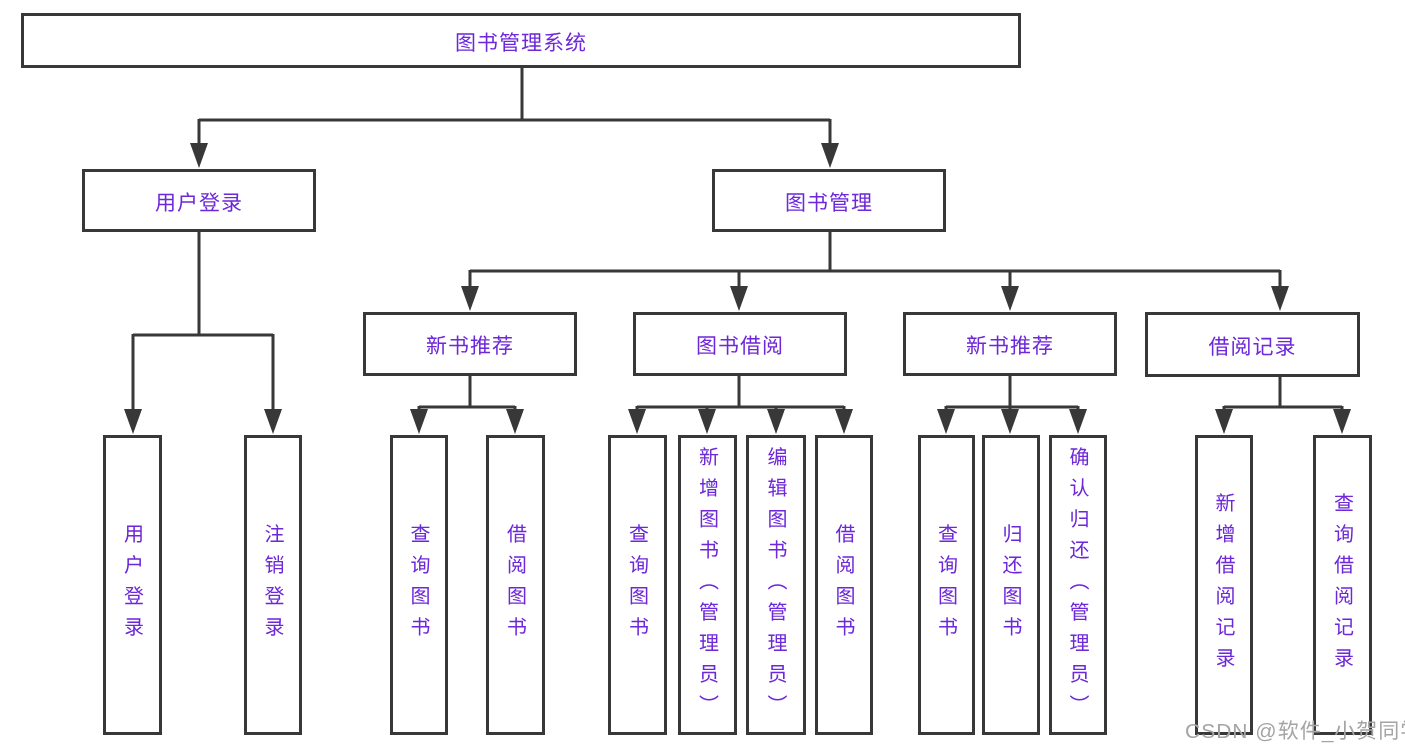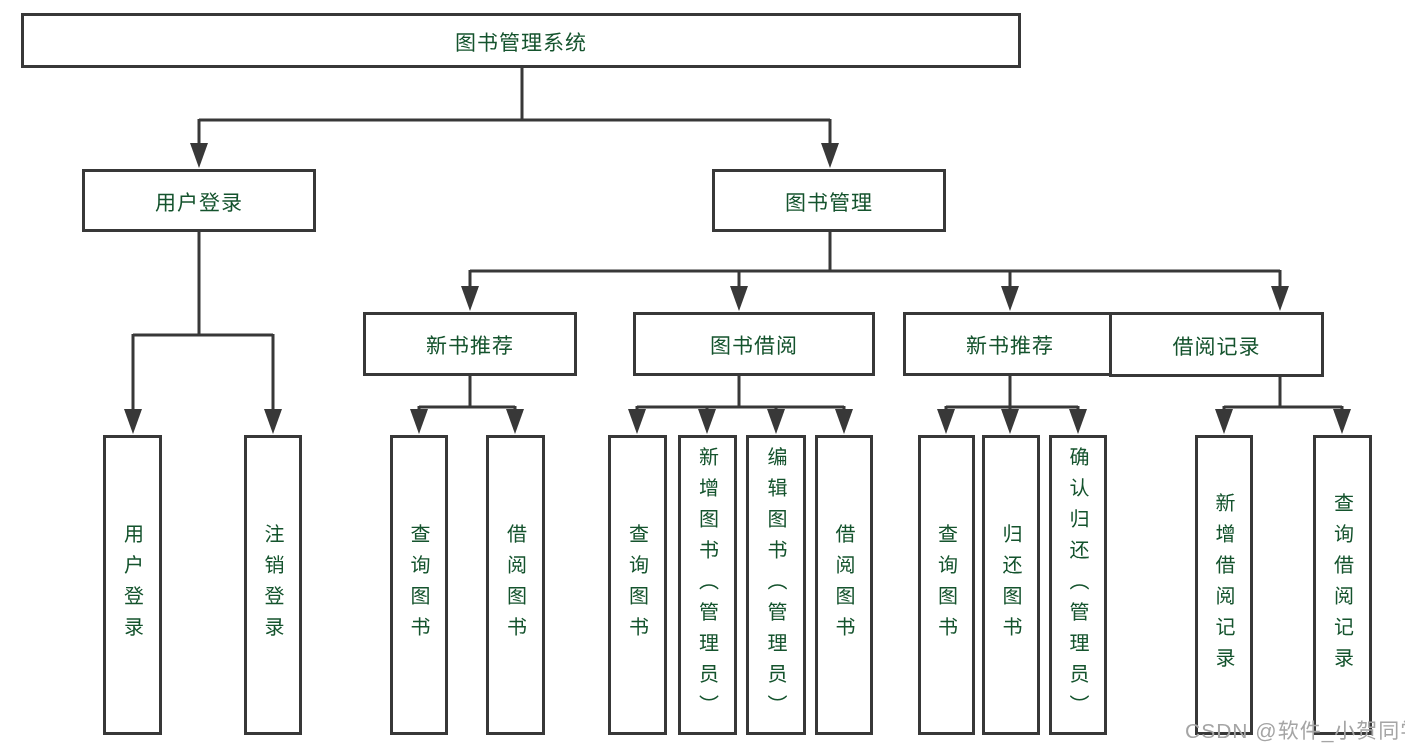--- a/index.html
+++ b/index.html
@@ -9,21 +9,21 @@
     background:#ffffff;
     font-family:"Liberation Sans","DejaVu Sans",sans-serif;
     overflow:hidden;
   }
   .connectors{position:absolute;left:0;top:0;width:1405px;height:747px;}
   .node{
     position:absolute;
     box-sizing:border-box;
     background:#ffffff;
     border:3px solid #383838;
-    color:#14532d;
+    color:#6d28d9;
     display:flex;
     align-items:center;
     justify-content:center;
     z-index:2;
   }
   .hnode{font-size:21px;letter-spacing:1px;}
   .vnode{
     writing-mode:vertical-rl;
     text-orientation:mixed;
     font-size:20px;
@@ -88,23 +88,23 @@
       <polygon points="1333,409 1351,409 1342,434"></polygon>
     </g>
   </svg>
 
   <div class="node hnode" style="left:21px;top:13px;width:1000px;height:55px">图书管理系统</div>
 
   <div class="node hnode" style="left:82px;top:169px;width:234px;height:63px">用户登录</div>
   <div class="node hnode" style="left:712px;top:169px;width:234px;height:63px">图书管理</div>
 
   <div class="node hnode" style="left:363px;top:312px;width:214px;height:64px">新书推荐</div>
-  <div class="node hnode" style="left:633px;top:312px;width:242px;height:64px">图书借阅</div>
+  <div class="node hnode" style="left:633px;top:312px;width:214px;height:64px">图书借阅</div>
   <div class="node hnode" style="left:903px;top:312px;width:214px;height:64px">新书推荐</div>
-  <div class="node hnode" style="left:1109px;top:312px;width:215px;height:65px">借阅记录</div>
+  <div class="node hnode" style="left:1145px;top:312px;width:215px;height:65px">借阅记录</div>
 
   <div class="node vnode" style="left:103px;top:435px;width:59px;height:300px">用户登录</div>
   <div class="node vnode" style="left:244px;top:435px;width:58px;height:300px">注销登录</div>
 
   <div class="node vnode" style="left:390px;top:435px;width:58px;height:300px">查询图书</div>
   <div class="node vnode" style="left:486px;top:435px;width:59px;height:300px">借阅图书</div>
 
   <div class="node vnode" style="left:608px;top:435px;width:59px;height:300px">查询图书</div>
   <div class="node vnode" style="left:678px;top:435px;width:59px;height:300px">新增图书（管理员）</div>
   <div class="node vnode" style="left:746px;top:435px;width:60px;height:300px">编辑图书（管理员）</div>

